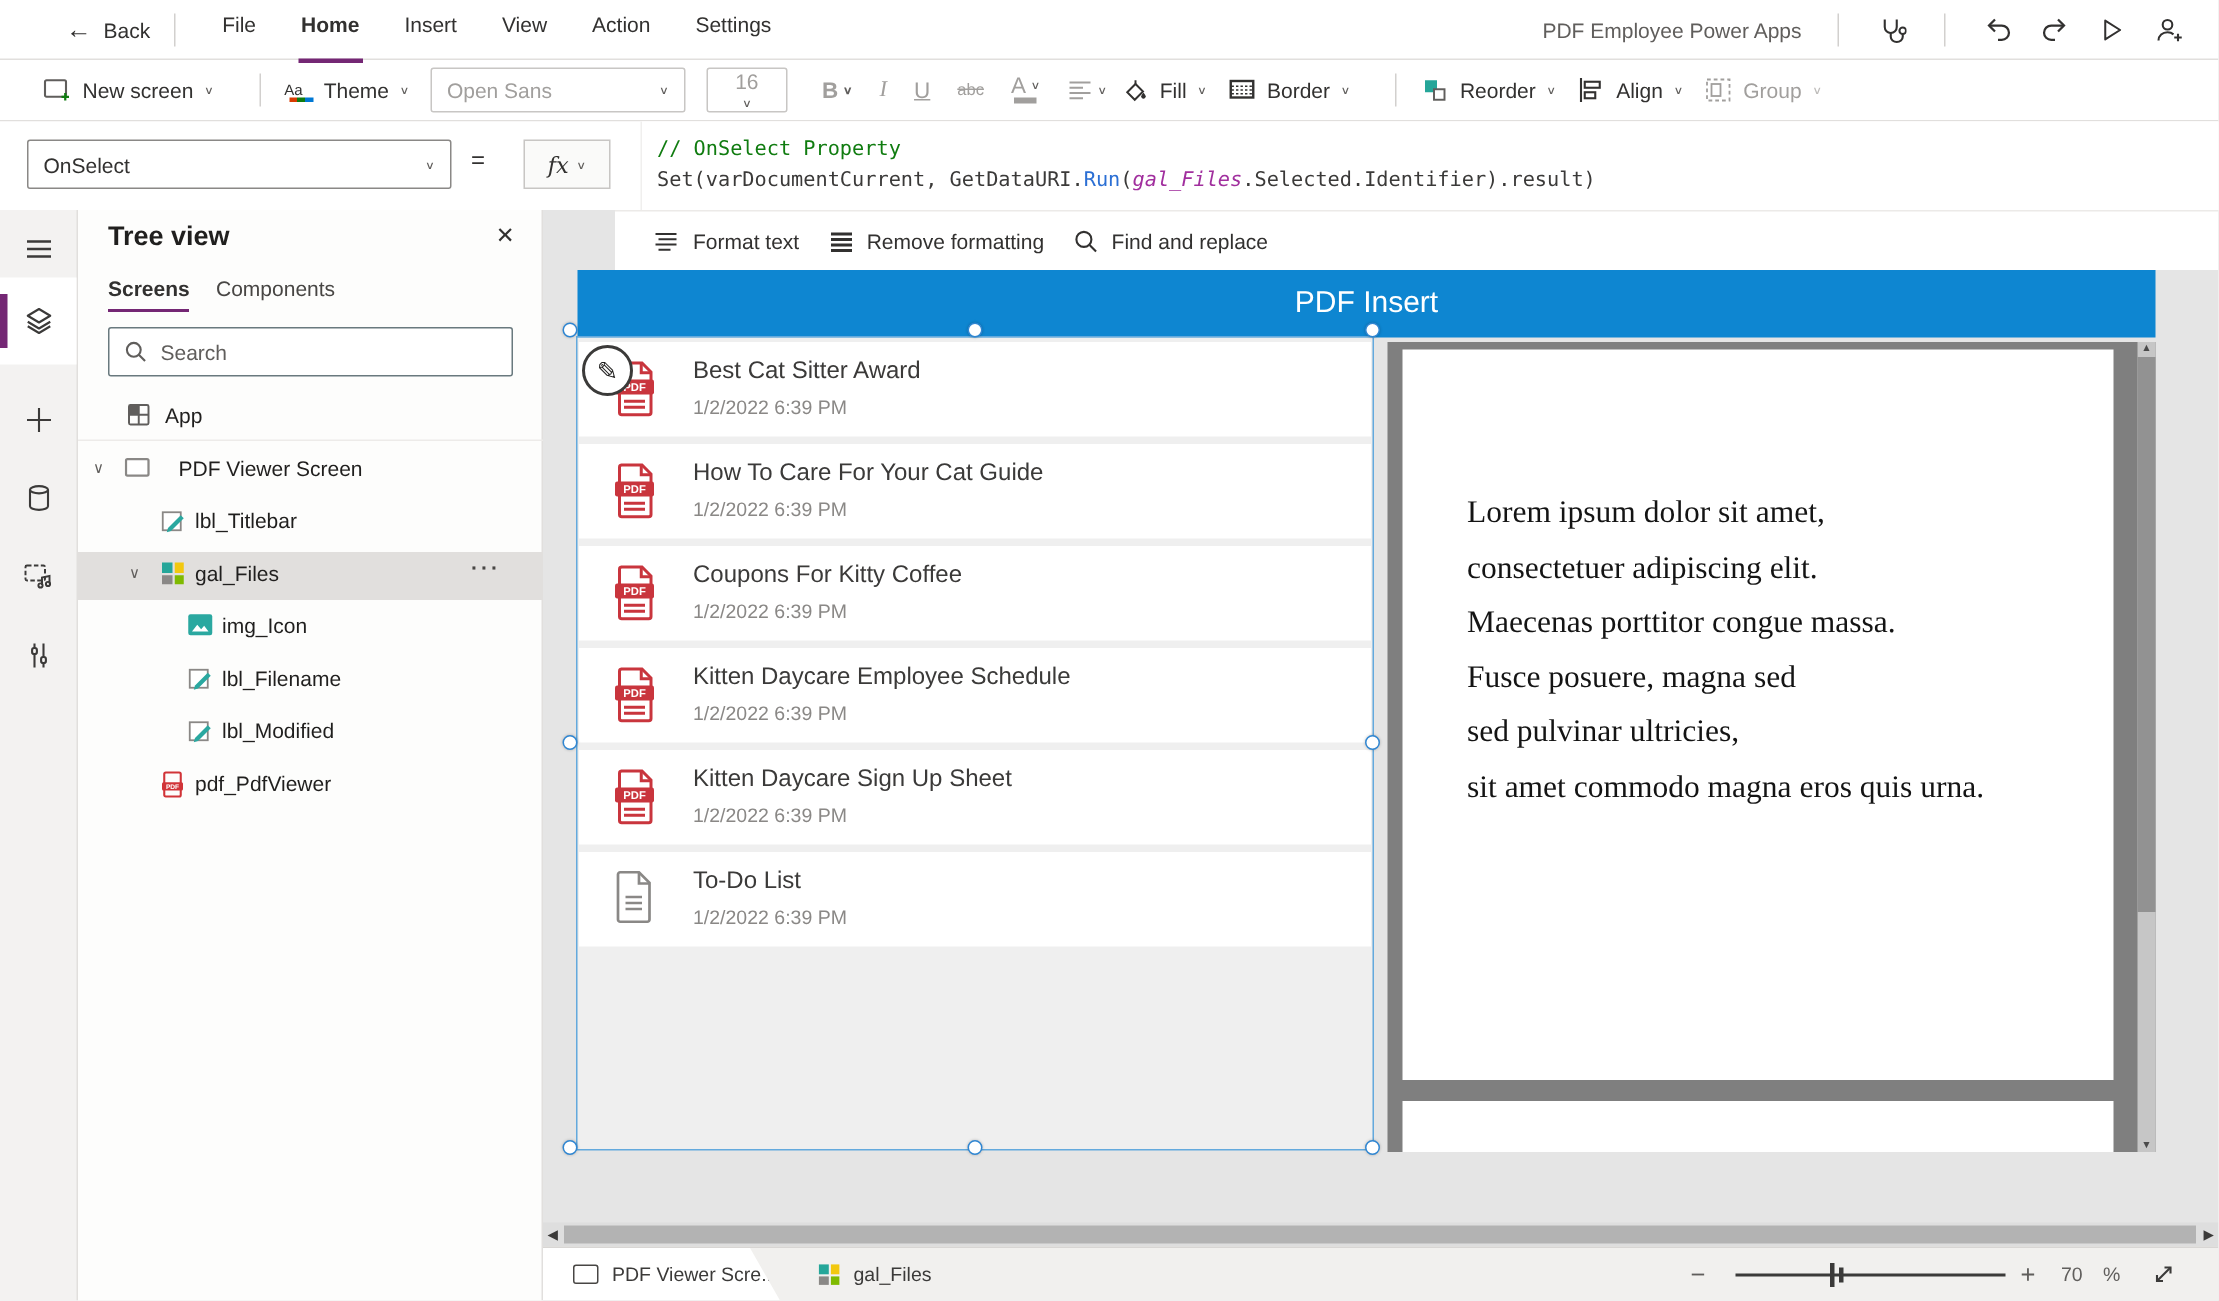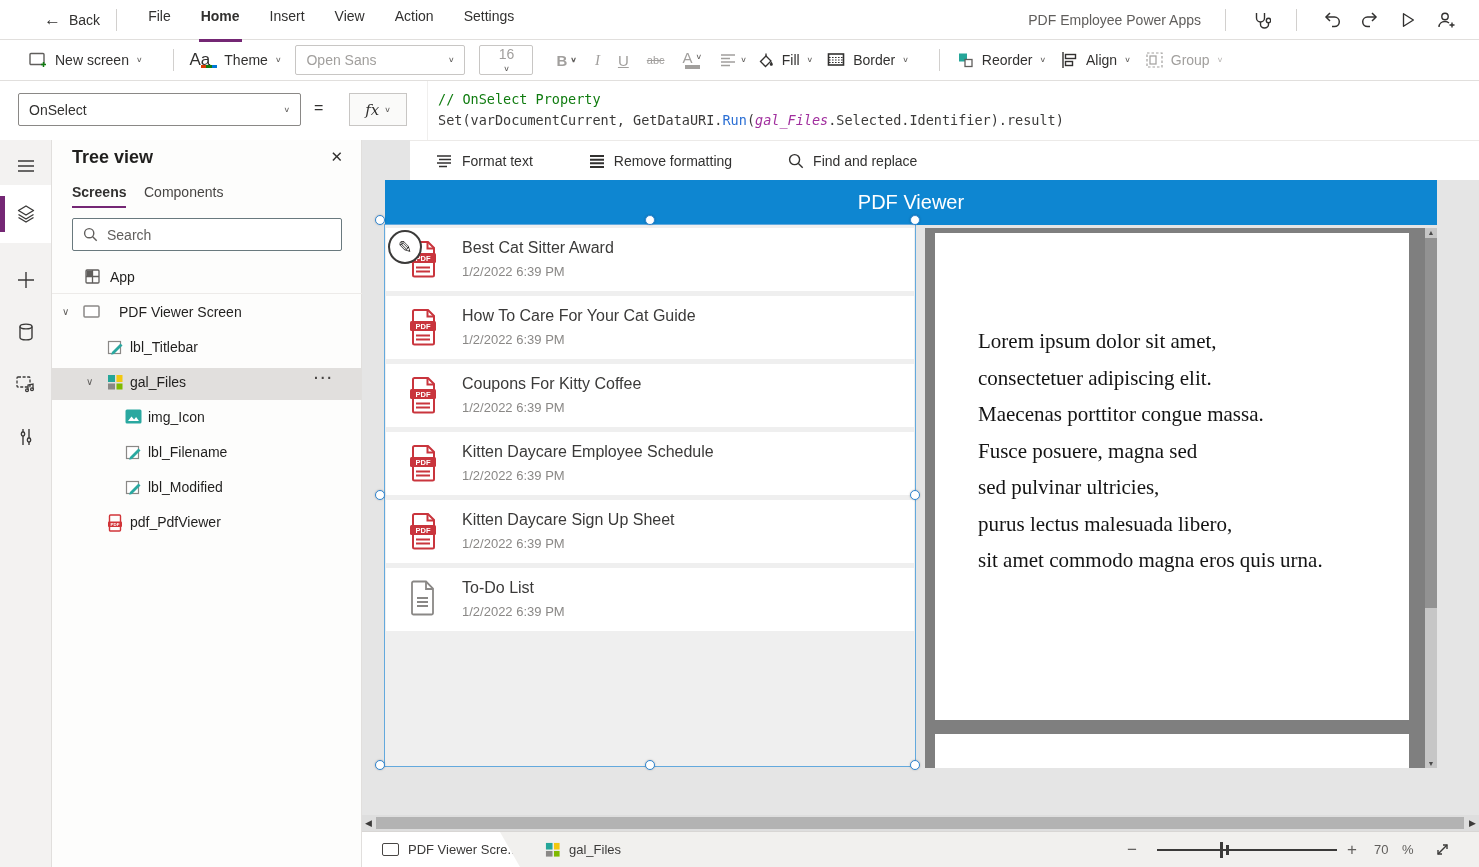--- a/index.html
+++ b/index.html
@@ -63,21 +63,21 @@
   #tree-items { left:0; top:158px; width:310px; }
   .tree-row { position:absolute; left:0; width:310px; height:30px; font-size:14px; color:#201f1e; }
   .tree-row.sel { background:#e1dfdd; height:32px; }
   .tree-row .tchev { position:absolute; top:8px; font-size:10px; color:#605e5c; }
   .tree-row .ticon { position:absolute; top:6px; }
   .tree-row .tlabel { position:absolute; top:6px; }
   .tree-row .tmore { position:absolute; right:28px; top:2px; font-weight:bold; letter-spacing:2px; color:#484644; }
 
   
   #canvas { left:362px; top:140px; width:1117px; height:727px; background:#e5e5e5; overflow:hidden; }
-  #formatbar { left:48px; top:0; width:1069px; height:40px; background:#fff; border-top:1px solid #eceae8; display:flex; align-items:center; gap:56px; padding-left:26px; font-size:14px; color:#323130; }
+  #formatbar { left:48px; top:0; width:1069px; height:40px; background:#fff; border-top:1px solid #eceae8; display:flex; align-items:center; gap:20px; padding-left:26px; font-size:14px; color:#323130; }
   .fmt-item { display:flex; align-items:center; gap:9px; }
   #app-titlebar { left:23px; top:40px; width:1052px; height:45px; display:flex; align-items:center; justify-content:center; color:#fff; font-size:20px; }
   #gallery { left:23px; top:85px; width:530px; height:541px; background:#efefef; outline:1px solid #63a9dd; }
   .file-card { position:absolute; left:1px; width:528px; height:63px; background:#fff; }
   .file-card .ficon { position:absolute; left:22px; top:12px; }
   .file-card .fname { position:absolute; left:76px; top:11px; font-size:16px; color:#3b3a39; }
   .file-card .fdate { position:absolute; left:76px; top:36px; font-size:13px; color:#8a8886; }
   .handle { position:absolute; width:10px; height:10px; border-radius:50%; background:#fff; border:1.5px solid #2f86d2; box-shadow:0 0 2px rgba(0,0,0,.25); }
   #edit-badge { left:3px; top:5px; width:34px; height:34px; border-radius:50%; background:#fff; border:2px solid #3b3a39; display:flex; align-items:center; justify-content:center; font-size:17px; color:#201f1e; }
 
@@ -176,21 +176,21 @@
       <svg width="20" height="18" viewBox="0 0 20 18" fill="none">
         <rect x="2" y="2.5" width="14" height="11" rx="1" stroke="#605e5c" stroke-width="1.4"></rect>
         <path d="M15.5 11v5M13 13.5h5" stroke="#107c10" stroke-width="1.5"></path>
       </svg>
     </span>
     <span>New screen</span>
     <span class="chev">∨</span>
   </div>
   <div class="vdiv"></div>
   <div class="rb-group">
-    <span style="font-size:17px;color:#323130;">Aa</span>
+    <span style="font-size:10px;color:#323130;">Aa</span>
       <span class="aa-stripe"></span>
     <span>Theme</span>
     <span class="chev">∨</span>
   </div>
   <div class="combo" style="width:170px;">
     <span>Open Sans</span>
     <span class="chev">∨</span>
   </div>
   <div class="combo" style="width:54px;flex-direction:column;">
     <span>16</span>
@@ -456,21 +456,21 @@
         <svg width="16" height="16" viewBox="0 0 16 16" fill="none" stroke="#323130" stroke-width="1.4">
             <circle cx="6.6" cy="6.6" r="5"></circle>
             <path d="M10.4 10.4l4.3 4.3"></path>
           </svg>
       </span>
       <span>Find and replace</span>
     </div>
   </div>
 
   <div id="app-titlebar" class="abs" style="background: rgb(14, 134, 209);">
-    <span>PDF Viewer</span>
+    <span>PDF Insert</span>
   </div>
 
   <div id="gallery" class="abs">
     <div id="gallery-items">
         <div class="file-card" style="top: 3px;">
           <span class="ficon">
             <svg width="31" height="38" viewBox="0 0 31 38" fill="none">
               <path d="M6 2h14l6 6v27a1.5 1.5 0 0 1-1.5 1.5h-18A1.5 1.5 0 0 1 5 35V3.5A1.5 1.5 0 0 1 6.5 2z" stroke="#c9353d" stroke-width="2"></path>
               <path d="M19.5 2v6.5H26" stroke="#c9353d" stroke-width="2"></path>
               <rect x="2" y="13" width="26" height="10" rx="1.5" fill="#c9353d"></rect>
@@ -558,21 +558,20 @@
   <div class="handle" style="left:548px; top:620px;"></div>
 
   <div id="pdfviewer" class="abs">
     <div id="pdf-page1" class="abs">
       <div id="pdf-text" class="abs">
           <div>Lorem ipsum dolor sit amet,</div>
           <div>consectetuer adipiscing elit.</div>
           <div>Maecenas porttitor congue massa.</div>
           <div>Fusce posuere, magna sed</div>
           <div>sed pulvinar ultricies,</div>
-          <div>purus lectus malesuada libero,</div>
           <div>sit amet commodo magna eros quis urna.</div>
         </div>
     </div>
     <div id="pdf-page2" class="abs"></div>
     <div id="pdf-vscroll" class="abs">
       <span class="scroll-arrow" style="top:1px;">▲</span>
       <div id="pdf-vthumb" class="abs"></div>
       <span class="scroll-arrow" style="bottom:1px;">▼</span>
     </div>
   </div>

